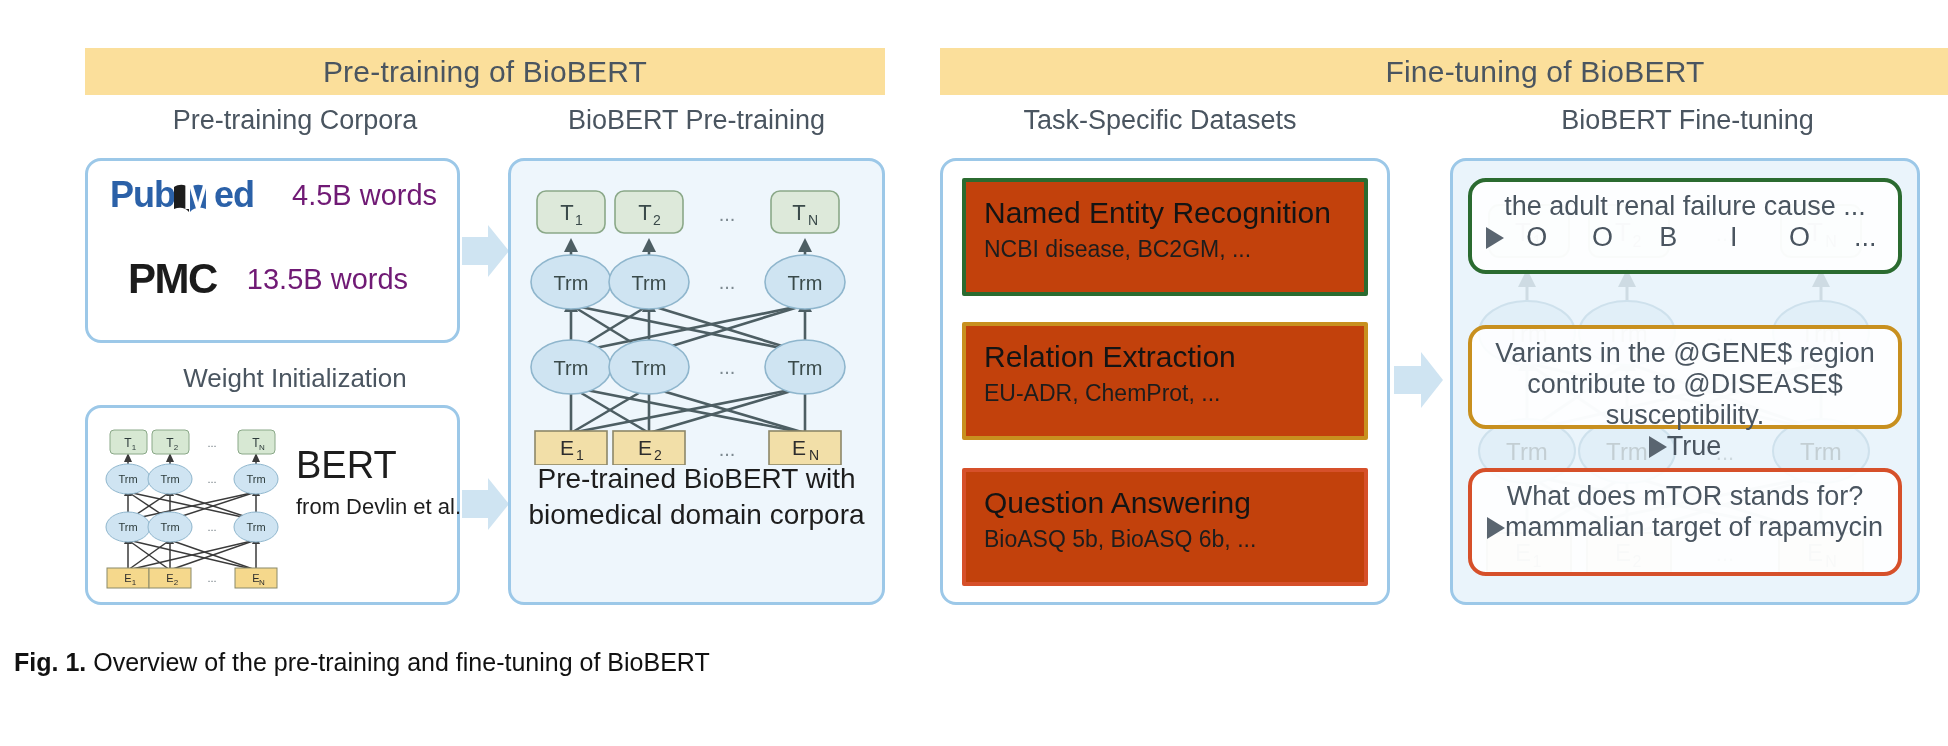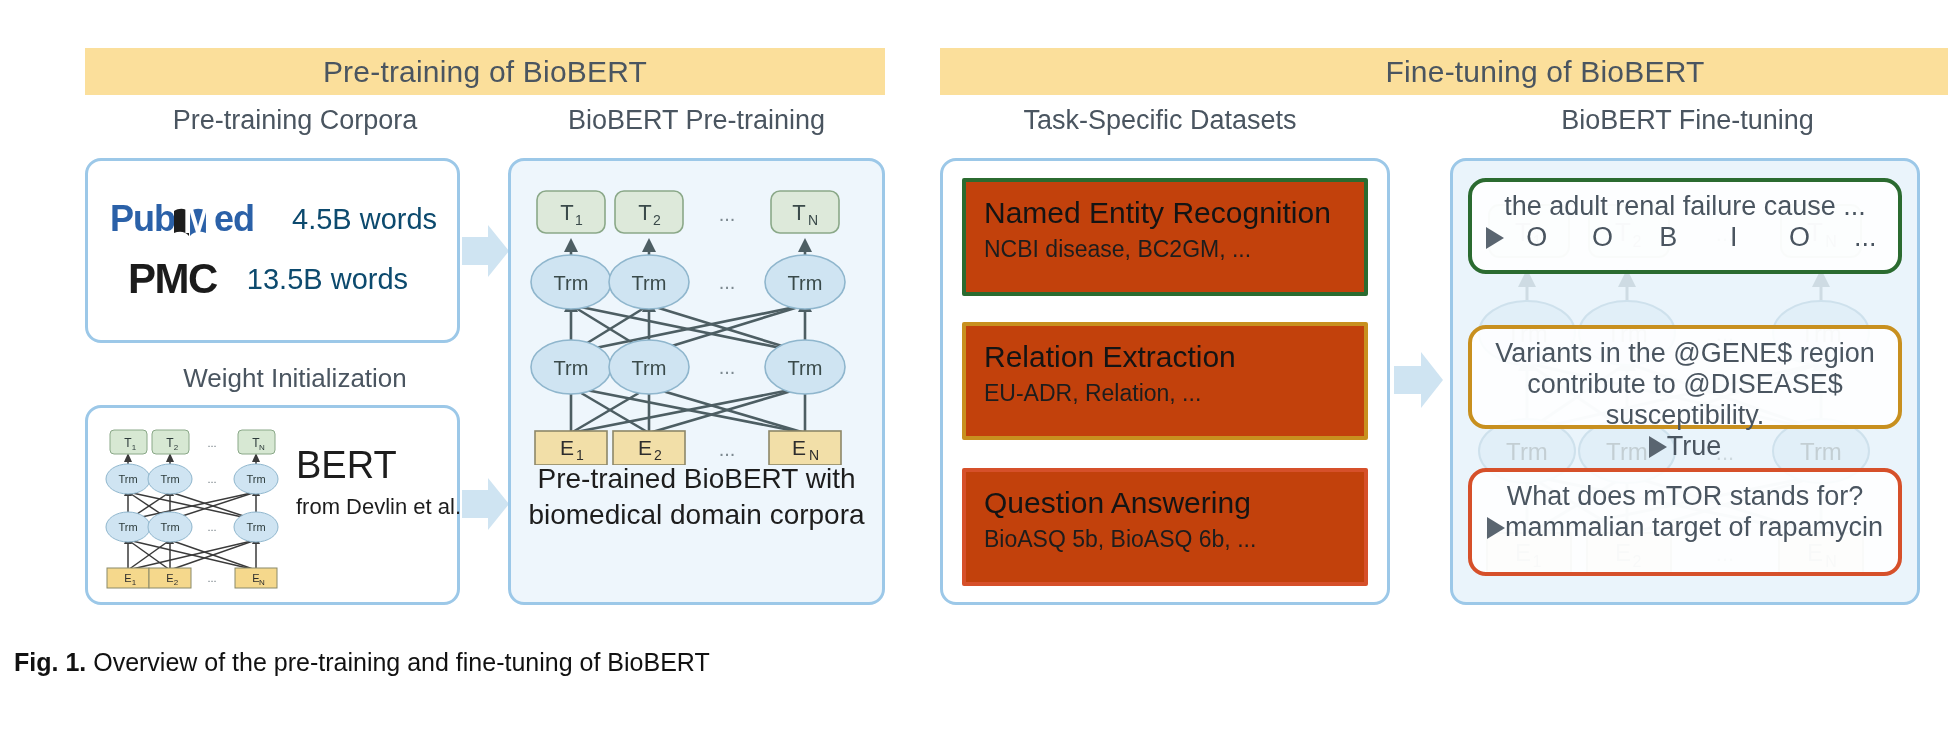--- a/index.html
+++ b/index.html
@@ -63,21 +63,21 @@
                     background: #ffffff; }
   #card-bioft     { left: 1450px;top: 158px; width: 470px; height: 447px;
                     background: #eaf4fb; }
 
   
   .corpus-row {
     position: absolute;
     display: flex;
     align-items: center;
   }
-  #row-pubmed { left: 22px; top: 40px; }
+  #row-pubmed { left: 22px; top: 16px; }
   #row-pmc    { left: 40px; top: 97px; }
 
   .pubmed-logo {
     font-size: 36px;
     font-weight: bold;
     color: #2b61a8;
     letter-spacing: -1px;
     position: relative;
     display: inline-block;
     line-height: 1;
@@ -102,21 +102,21 @@
   .pmc-logo .pmc-shade {
     position: absolute;
     left: 24px; top: -12px;
     width: 62px; height: 50px;
     background: #e4e6e8;
     clip-path: polygon(50% 0, 100% 40%, 100% 100%, 0 100%, 0 40%);
     z-index: -1;
   }
   .corpus-count {
     font-size: 29px;
-    color: #0c4a6e;
+    color: #701a75;
     margin-left: 18px;
     white-space: nowrap;
   }
   #row-pmc .corpus-count { margin-left: 30px; }
 
   
   #bert-text {
     position: absolute;
     left: 208px;
     top: 38px;
@@ -459,21 +459,21 @@
   </div>
 
   <div class="card" id="card-datasets"></div>
 
   <div class="task-box" id="task-ner">
     <div class="task-title">Named Entity Recognition</div>
     <div class="task-sub">NCBI disease, BC2GM, ...</div>
   </div>
   <div class="task-box" id="task-re">
     <div class="task-title">Relation Extraction</div>
-    <div class="task-sub">EU-ADR, Relation, ...</div>
+    <div class="task-sub">EU-ADR, ChemProt, ...</div>
   </div>
   <div class="task-box" id="task-qa">
     <div class="task-title">Question Answering</div>
     <div class="task-sub">BioASQ 5b, BioASQ 6b, ...</div>
   </div>
 
   <svg class="flow-arrow" style="left:1394px; top:352px;" width="50" height="56">
     <path d="M0 14 L27 14 L27 0 L49 28 L27 56 L27 42 L0 42 Z" fill="#cfe4f2"></path>
   </svg>
 

